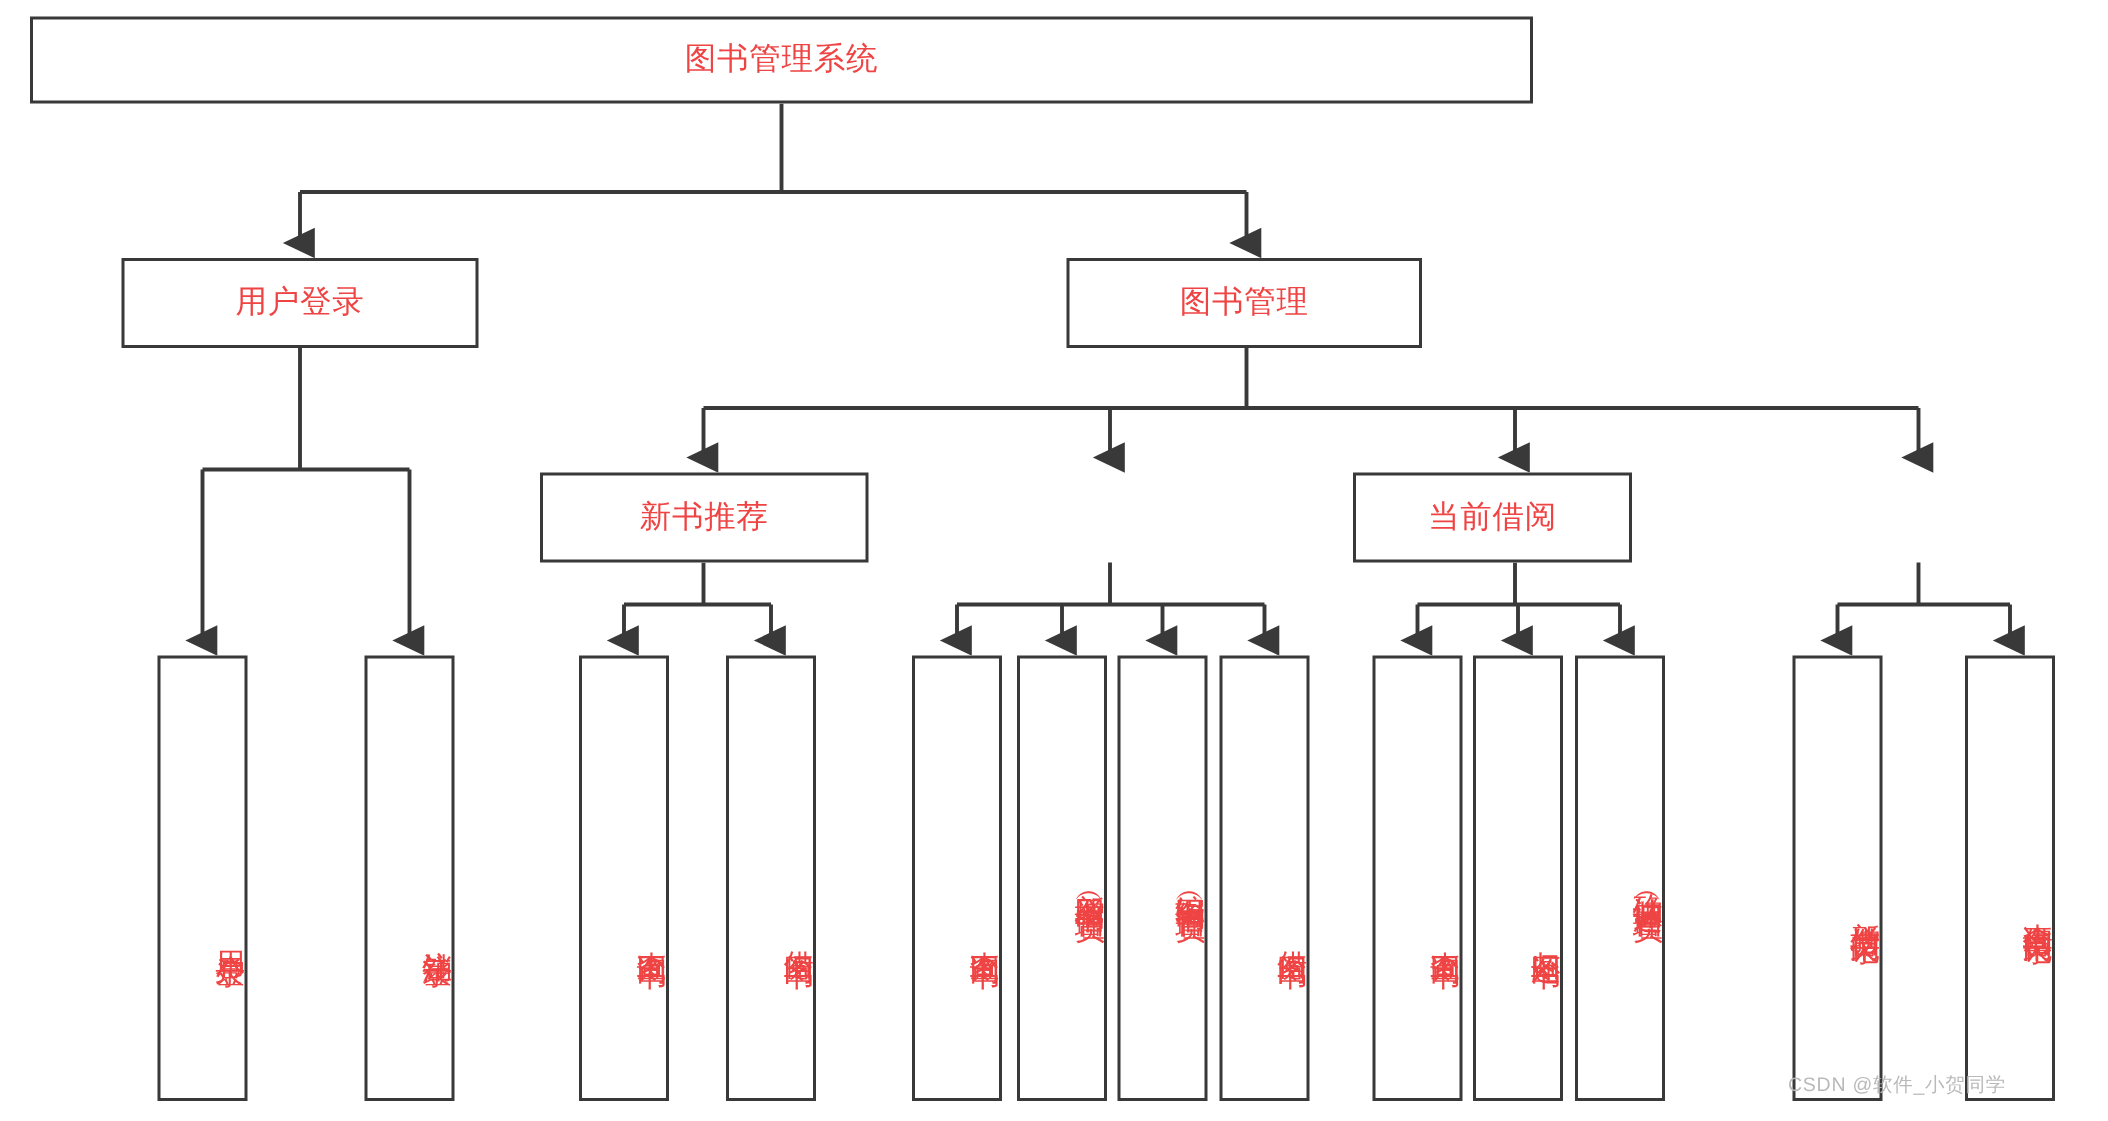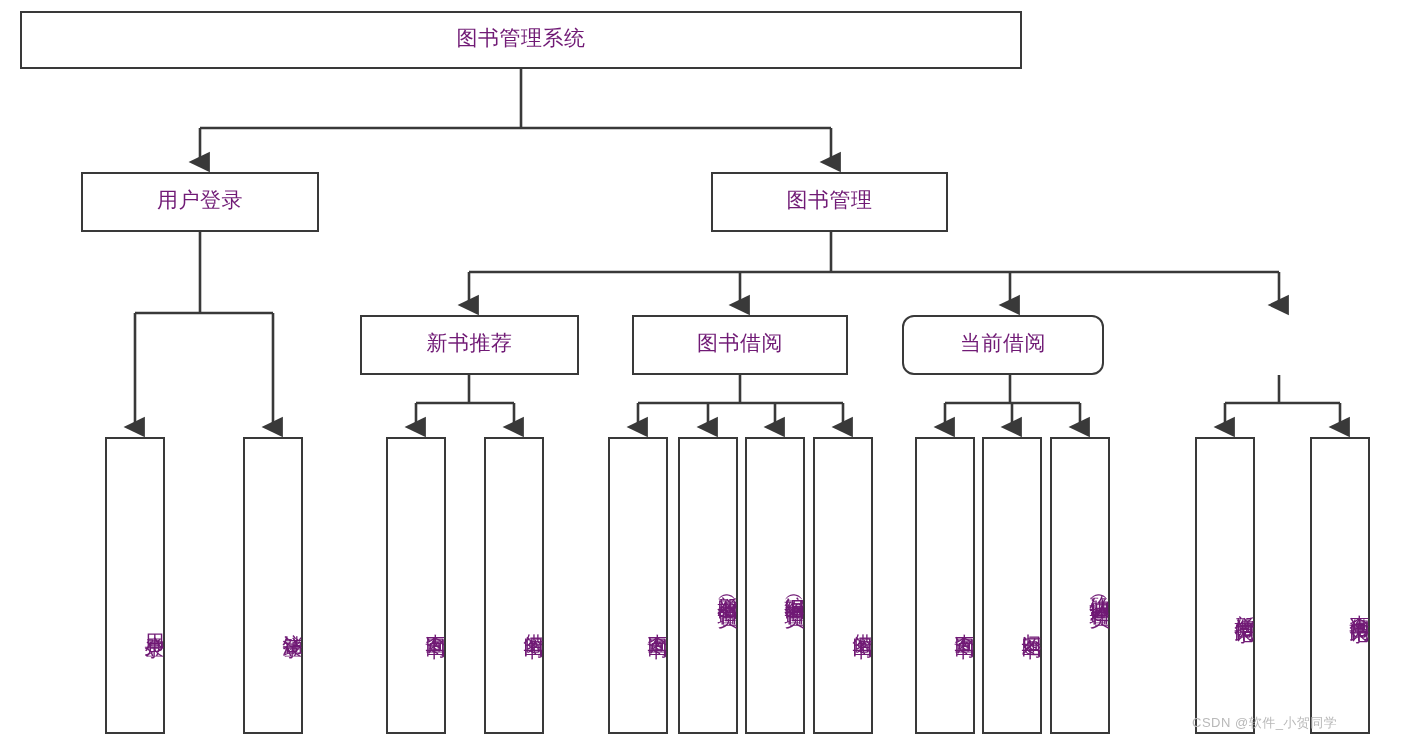--- a/index.html
+++ b/index.html
@@ -26,26 +26,25 @@
     pointer-events: none;
   }
   .node {
     position: absolute;
     box-sizing: border-box;
     background: #ffffff;
     border: 2.5px solid #393939;
     display: flex;
     align-items: center;
     justify-content: center;
-    color: #701a75;
+    color: #ef4444;
     font-size: 21px;
     line-height: 1.18;
     letter-spacing: 0.5px;
     white-space: nowrap;
-    font-family: Liberation Mono, monospace;
   }
   .node.vert {
     writing-mode: vertical-rl;
     text-orientation: upright;
     align-items: flex-start;
     justify-content: center;
     padding-top: 12px;
     font-size: 20px;
     letter-spacing: 2px;
     line-height: 1.0;
@@ -128,24 +127,21 @@
   <div class="node" style="left:81px; top:172px; width:238px; height:60px;">
     <span>用户登录</span>
   </div>
   <div class="node" style="left:360px; top:315px; width:219px; height:60px;">
     <span>新书推荐</span>
   </div>
 
   <div class="node" style="left:711px; top:172px; width:237px; height:60px;">
     <span>图书管理</span>
   </div>
-  <div class="node" style="left:632px; top:315px; width:216px; height:60px;">
-    <span>图书借阅</span>
-  </div>
-  <div class="node" style="left:902px; top:315px; width:202px; height:60px;border-radius:12px;">
+  <div class="node" style="left:902px; top:315px; width:186px; height:60px;">
     <span>当前借阅</span>
   </div>
 
   <div class="node vert" style="left:105px; top:437px; width:60px; height:297px; padding-top:72px;">
     <span>用户登录</span>
   </div>
   <div class="node vert" style="left:243px; top:437px; width:60px; height:297px; padding-top:72px;">
     <span>注销登录</span>
   </div>
 

